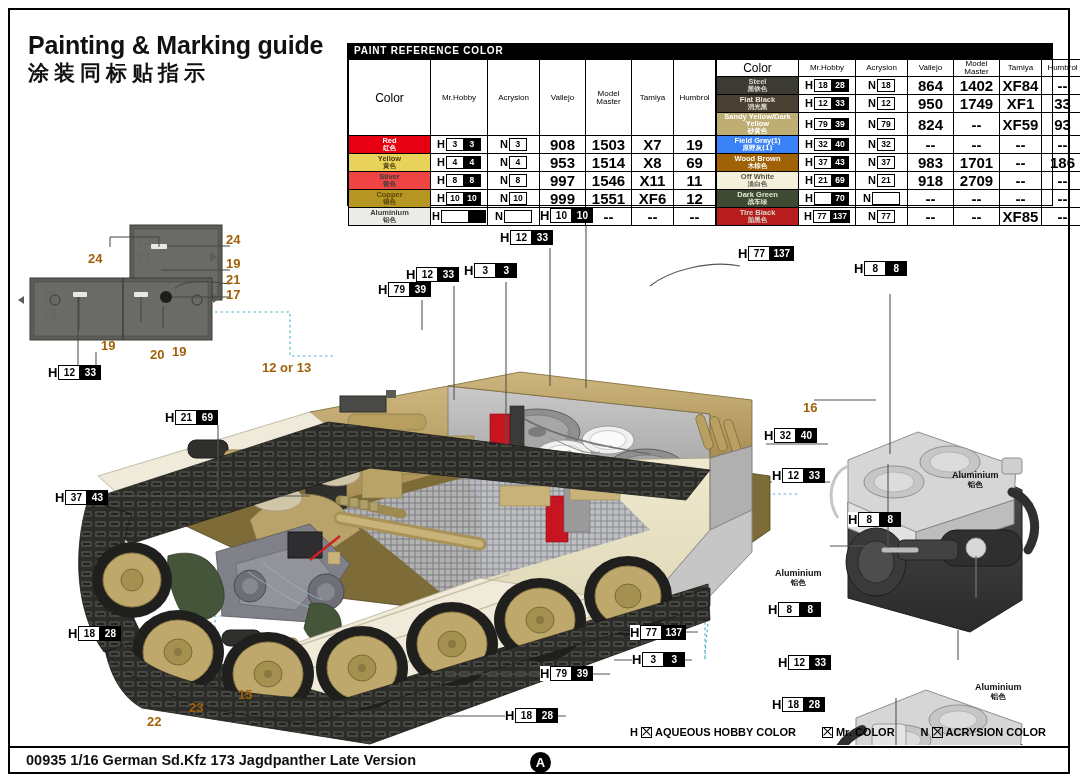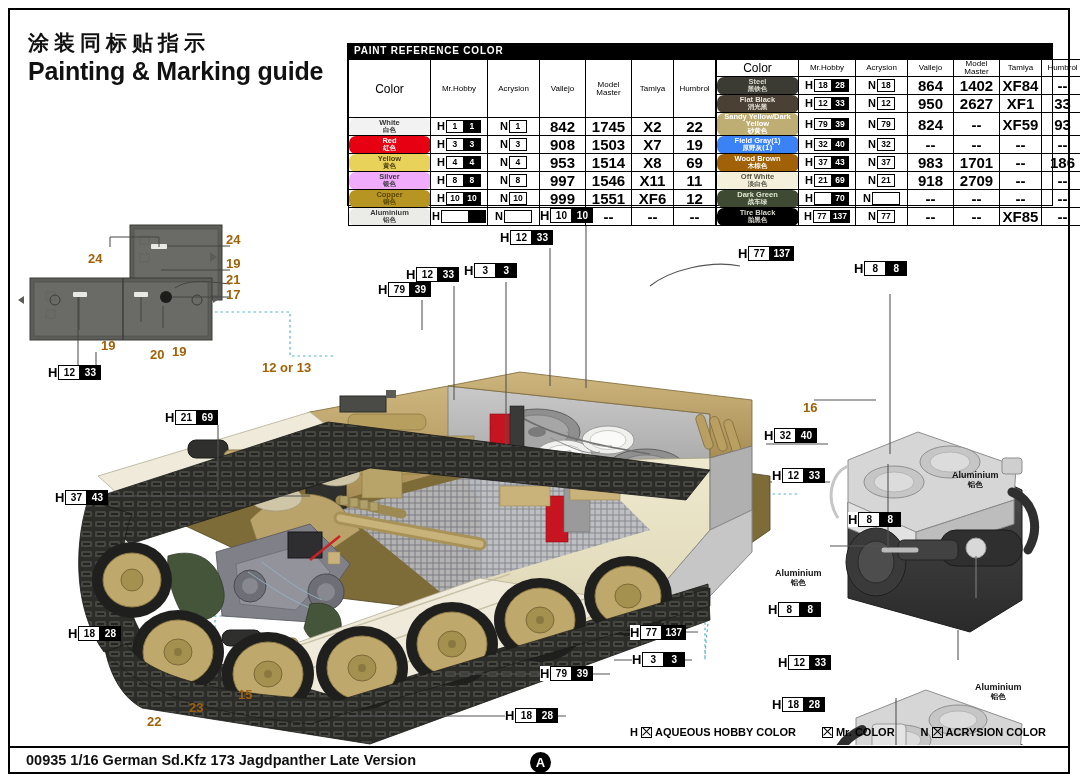--- a/index.html
+++ b/index.html
@@ -23,21 +23,21 @@
   .half{width:353px;}
   .col-color{width:82px;}
   .col-hobby{width:57px;}
   .col-acry{width:52px;}
   .col-val{width:46px;}
   .col-mm{width:46px;}
   .col-tam{width:42px;}
   .col-hum{width:42px;}
   .hdr-color{font-size:12px;font-weight:normal;}
   .hdr-sm{font-size:8px;font-weight:normal;line-height:8px;}
-  .swatch{height:16px;line-height:7px;font-size:7.5px;font-weight:bold;padding:1px 0;border-radius:7px;}
+  .swatch{height:16px;line-height:7px;font-size:7.5px;font-weight:bold;padding:1px 0;}
   .swatch .cn{font-size:6.5px;font-weight:bold;font-family:"DejaVu Sans",sans-serif;display:block;margin-top:1px;}
   .val{font-size:15px;font-weight:bold;height:16px;}
   .codecell{height:16px;}
 
   
   .chip{display:inline-flex;align-items:center;font-weight:bold;line-height:1;}
   .chip .pfx{font-size:11px;margin-right:1px;}
   .chip .w{background:#fff;color:#000;border:1.2px solid #000;font-size:8.5px;padding:1px 2px;min-width:12px;text-align:center;}
   .chip .b{background:#000;color:#fff;border:1.2px solid #000;border-left:0;font-size:8.5px;padding:1px 2px;min-width:12px;text-align:center;}
   .chip .wonly{background:#fff;color:#000;border:1.2px solid #000;font-size:8.5px;padding:1px 2px;min-width:22px;text-align:center;}
@@ -70,22 +70,22 @@
   svg{display:block;}
   .dash{stroke:#56b4c8;stroke-width:1.2;stroke-dasharray:2.5 3;fill:none;}
 </style>
 </head>
 <body>
 
 <div id="page">
   <div id="outer-border"></div>
 
   <div id="title-block">
+    <div id="title-en">Painting &amp; Marking guide</div>
     <div id="title-cn">涂装同标贴指示</div>
-    <div id="title-en">Painting &amp; Marking guide</div>
   </div>
 
   <div id="paint-table-wrap">
     <div id="paint-header">PAINT  REFERENCE COLOR</div>
     <div id="tbls">
       <table class="tbl half" id="tbl-left">
           <colgroup>
             <col class="col-color">
             <col class="col-hobby">
             <col class="col-acry">
@@ -98,36 +98,20 @@
             <tr>
               <th class="hdr-color">Color</th>
               <th class="hdr-sm">Mr.Hobby</th>
               <th class="hdr-sm">Acrysion</th>
               <th class="hdr-sm">Vallejo</th>
               <th class="hdr-sm">Model<br>Master</th>
               <th class="hdr-sm">Tamiya</th>
               <th class="hdr-sm">Humbrol</th>
             </tr>
             <tr>
-              <td class="swatch" style="background:#f2f2f2;color:#333333">White<span class="cn">白色</span></td>
-              <td class="codecell"><span class="chip">
-                  <span class="pfx">H</span>
-                  <span class="w">1</span>
-                  <span class="b">1</span>
-                </span></td>
-              <td class="codecell"><span class="chip">
-                  <span class="pfx">N</span>
-                  <span class="w">1</span>
-                </span></td>
-              <td class="val">842</td>
-              <td class="val">1745</td>
-              <td class="val">X2</td>
-              <td class="val">22</td>
-            </tr>
-            <tr>
               <td class="swatch" style="background:#e60012;color:#ffffff">Red<span class="cn">红色</span></td>
               <td class="codecell"><span class="chip">
                   <span class="pfx">H</span>
                   <span class="w">3</span>
                   <span class="b">3</span>
                 </span></td>
               <td class="codecell"><span class="chip">
                   <span class="pfx">N</span>
                   <span class="w">3</span>
                 </span></td>
@@ -146,21 +130,21 @@
               <td class="codecell"><span class="chip">
                   <span class="pfx">N</span>
                   <span class="w">4</span>
                 </span></td>
               <td class="val">953</td>
               <td class="val">1514</td>
               <td class="val">X8</td>
               <td class="val">69</td>
             </tr>
             <tr>
-              <td class="swatch" style="background:#f0abfc;color:#3a3a3a">Silver<span class="cn">银色</span></td>
+              <td class="swatch" style="background:#ef4444;color:#3a3a3a">Silver<span class="cn">银色</span></td>
               <td class="codecell"><span class="chip">
                   <span class="pfx">H</span>
                   <span class="w">8</span>
                   <span class="b">8</span>
                 </span></td>
               <td class="codecell"><span class="chip">
                   <span class="pfx">N</span>
                   <span class="w">8</span>
                 </span></td>
               <td class="val">997</td>
@@ -243,21 +227,21 @@
               <td class="codecell"><span class="chip">
                   <span class="pfx">H</span>
                   <span class="w">12</span>
                   <span class="b">33</span>
                 </span></td>
               <td class="codecell"><span class="chip">
                   <span class="pfx">N</span>
                   <span class="w">12</span>
                 </span></td>
               <td class="val">950</td>
-              <td class="val">2627</td>
+              <td class="val">1749</td>
               <td class="val">XF1</td>
               <td class="val">33</td>
             </tr>
             <tr>
               <td class="swatch" style="background:#bfae74;color:#ffffff">Sandy Yellow/Dark Yellow<span class="cn">砂黄色</span></td>
               <td class="codecell"><span class="chip">
                   <span class="pfx">H</span>
                   <span class="w">79</span>
                   <span class="b">39</span>
                 </span></td>
@@ -328,21 +312,21 @@
               <td class="codecell"><span class="chip">
                   <span class="pfx">N</span>
                   <span class="wonly">&nbsp;</span>
                 </span></td>
               <td class="val">--</td>
               <td class="val">--</td>
               <td class="val">--</td>
               <td class="val">--</td>
             </tr>
             <tr>
-              <td class="swatch" style="background:#000000;color:#d8d8cc">Tire Black<span class="cn">胎黑色</span></td>
+              <td class="swatch" style="background:#b91c1c;color:#d8d8cc">Tire Black<span class="cn">胎黑色</span></td>
               <td class="codecell"><span class="chip">
                   <span class="pfx">H</span>
                   <span class="w">77</span>
                   <span class="b">137</span>
                 </span></td>
               <td class="codecell"><span class="chip">
                   <span class="pfx">N</span>
                   <span class="w">77</span>
                 </span></td>
               <td class="val">--</td>

